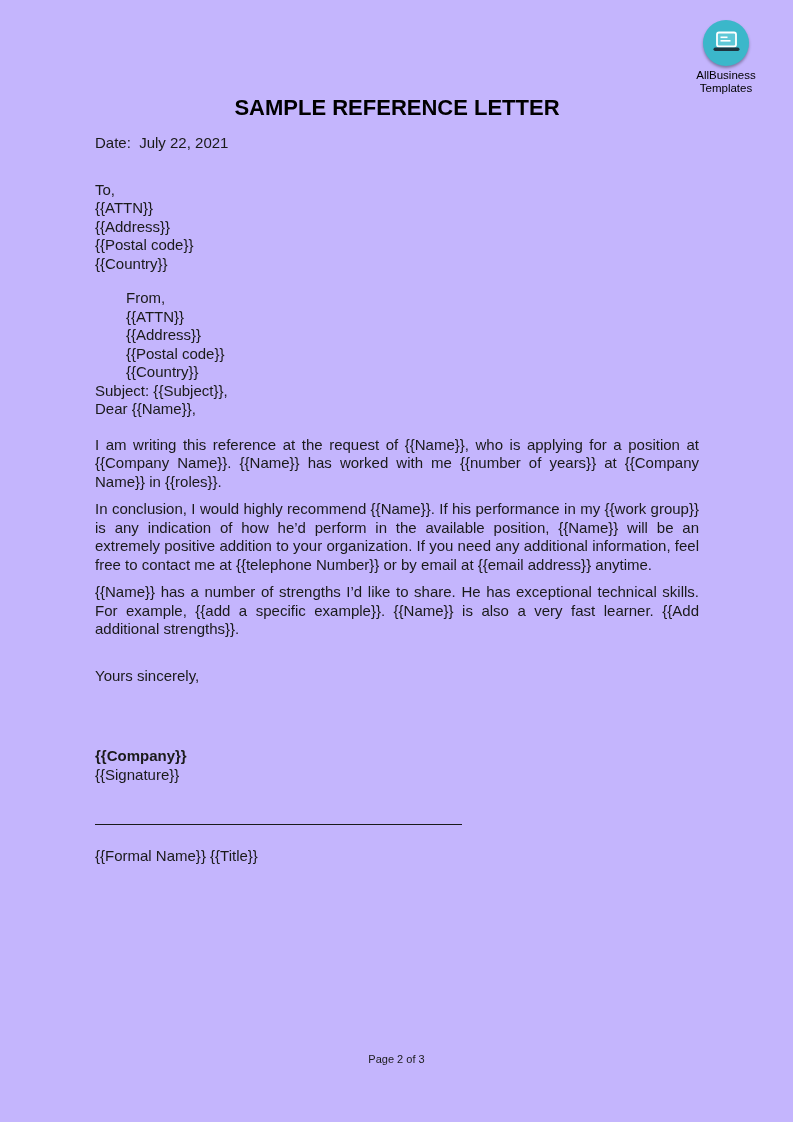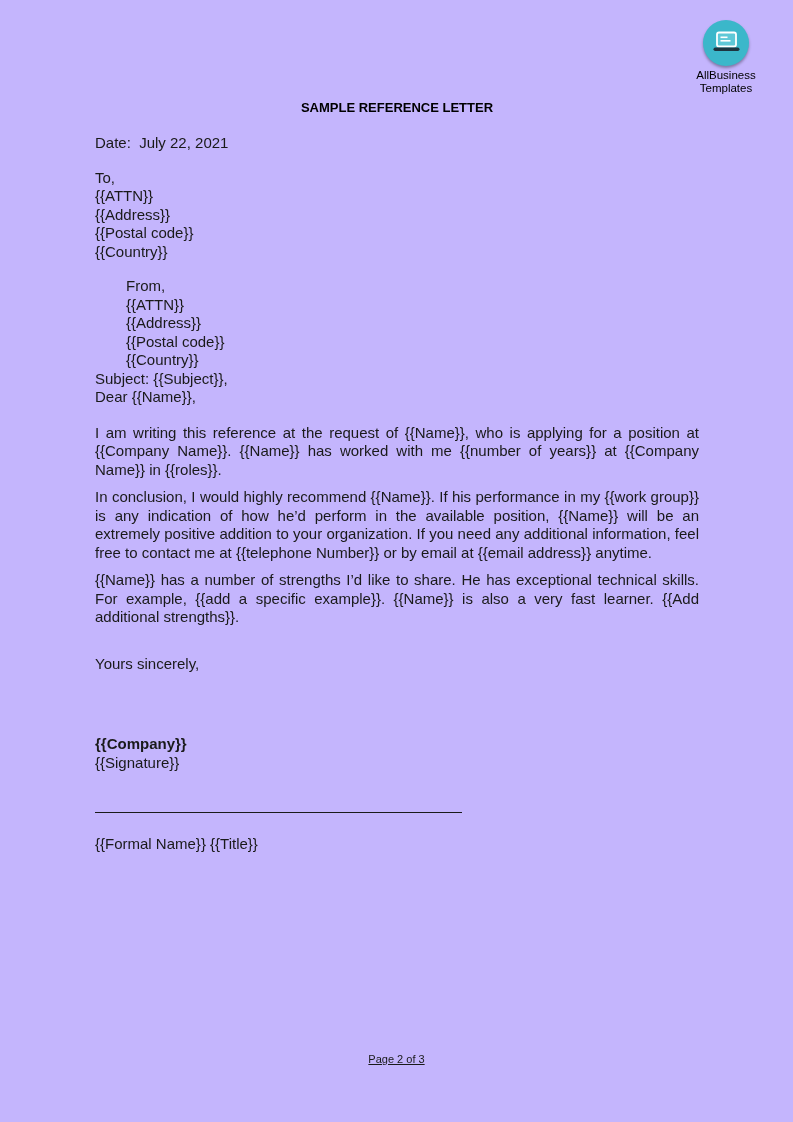--- a/index.html
+++ b/index.html
@@ -46,32 +46,32 @@
   
   .content {
     position: absolute;
     left: 95px;
     top: 98px;
     width: 604px;
     font-size: 15px;
     line-height: 18.5px;
   }
   .doc-title {
-    font-size: 13px;
+    font-size: 22px;
     line-height: 20px;
     font-weight: bold;
     color: #000;
     text-align: center;
     margin: 0;
   }
   .date-line {
     margin-top: 16px;
     white-space: pre-wrap;
   }
-  .addr-block { margin-top: 16px; }
+  .addr-block { margin-top: 28px; }
   .addr-block.from { margin-top: 16px; margin-left: 31px; }
   .addr-line { }
   .subject-line { }
   .salutation { margin-top: 0; }
   .para {
     margin: 0;
     text-align: justify;
   }
   .para.p1 { margin-top: 17px; }
   .para.p2 { margin-top: 9px; }
@@ -92,21 +92,20 @@
 
   
   .footer {
     position: absolute;
     left: 0;
     top: 1053px;
     width: 793px;
     text-align: center;
     font-size: 11px;
     color: #1a1a1a;
-    text-decoration: underline;
   }
 </style>
 </head>
 <body>
 
 <div class="page">
 
   <div class="logo">
     <div class="logo-circle">
       <svg width="46" height="46" viewBox="0 0 46 46">

